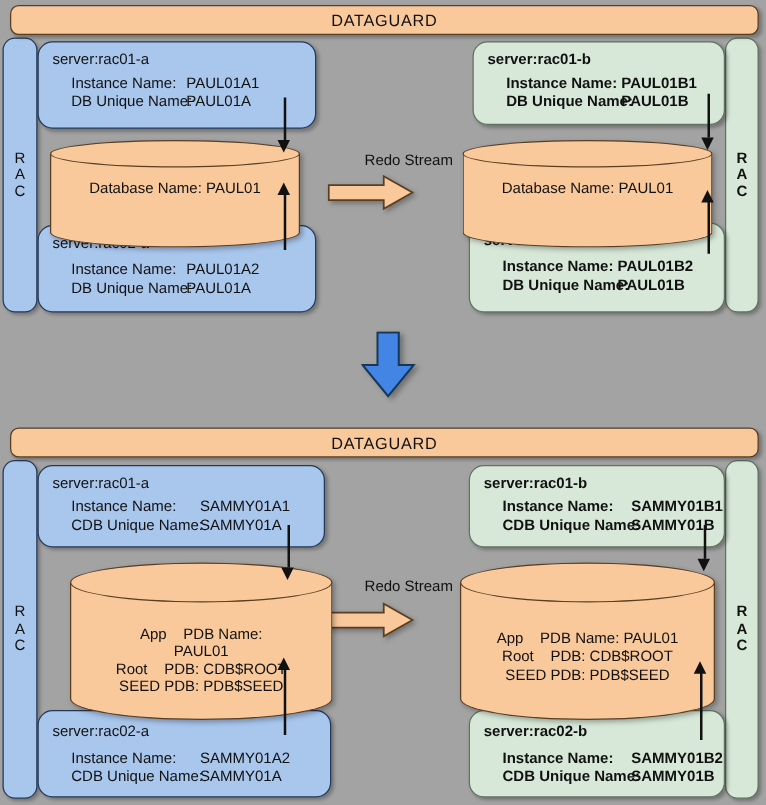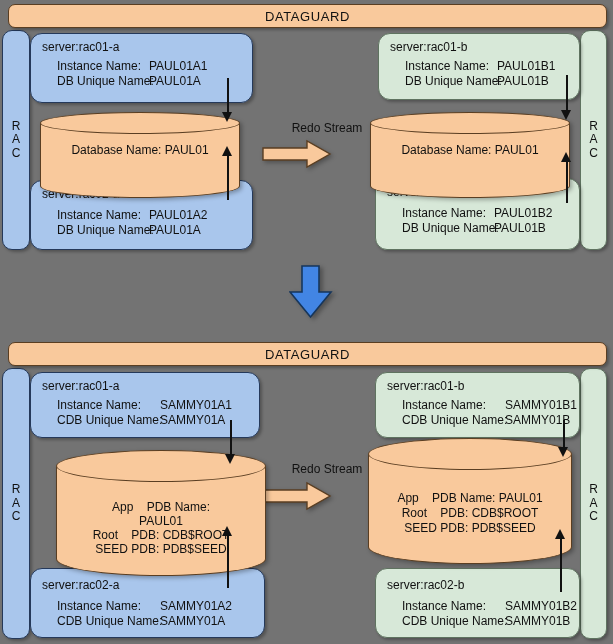--- a/index.html
+++ b/index.html
@@ -3,28 +3,28 @@
 <meta charset="utf-8">
 <style>
   :root{
     --of:#F9C99C; --os:#5A3E22;
     --bf:#A9C6EC; --bs:#25395A;
     --gf:#D7E8D8; --gs:#5F7360;
     --txt:#111111;
   }
   html,body{margin:0;padding:0;background:#fff;}
   .canvas{
-    position:relative;width:613px;height:644px;background:#737373;overflow:hidden;
+    position:relative;width:613px;height:644px;background:#a3a3a3;overflow:hidden;
     font-family:"Liberation Sans",sans-serif;color:var(--txt);
   }
   .abs{position:absolute;box-sizing:border-box;border-radius:27px;}
   .shadow{box-shadow:2px 2px 3px rgba(0,0,0,.28);}
   .orange{background:var(--of);border:1px solid var(--os);}
   .blue{background:var(--bf);border:1px solid var(--bs);}
-  .green{background:var(--gf);border:1px solid var(--gs);}
+  .green{background:var(--gf);border:1px solid var(--gs);font-weight:bold;}
 
   .hdr{border-radius:7px;display:flex;align-items:center;justify-content:center;
        font-size:13px;letter-spacing:.6px;z-index:2;}
   .racbar{border-radius:10px;display:flex;align-items:center;justify-content:center;z-index:1;}
   .racletters{white-space:pre-line;text-align:center;font-size:12px;line-height:13.5px;}
 
   .srv{border-radius:12px;z-index:2;font-size:12px;}
   .srv-title{padding:6px 0 0 11px;line-height:14px;}
   .rows{padding-left:26px;margin-top:5px;}
   .row{display:flex;line-height:14.5px;white-space:pre;}
@@ -241,21 +241,21 @@
           <span class="lbl">Instance Name:</span>
           <span class="val">SAMMY01B2</span>
         </div>
         <div class="row">
           <span class="lbl">CDB Unique Name:</span>
           <span class="val">SAMMY01B</span>
         </div>
       </div>
     </div>
 
-    <div class="abs cylinder" style="left:368px;top:438px;width:204px;height:126px">
+    <div class="abs cylinder" style="left:368px;top:450px;width:204px;height:126px">
       <div class="cyl-body" style="top:16px;height:110px;border-radius:0 0 50% 50% / 0 0 17px 17px"></div>
       <div class="cyl-top" style="height:32px"></div>
       <div class="cyl-text" style="padding-top:53px;line-height:15px">
         <div class="cyl-line">App    PDB Name: PAUL01</div>
         <div class="cyl-line">Root    PDB: CDB$ROOT</div>
         <div class="cyl-line">SEED PDB: PDB$SEED</div>
       </div>
     </div>
 
     <div class="abs racbar green shadow" style="left:580px;top:368px;width:27px;height:271px">

